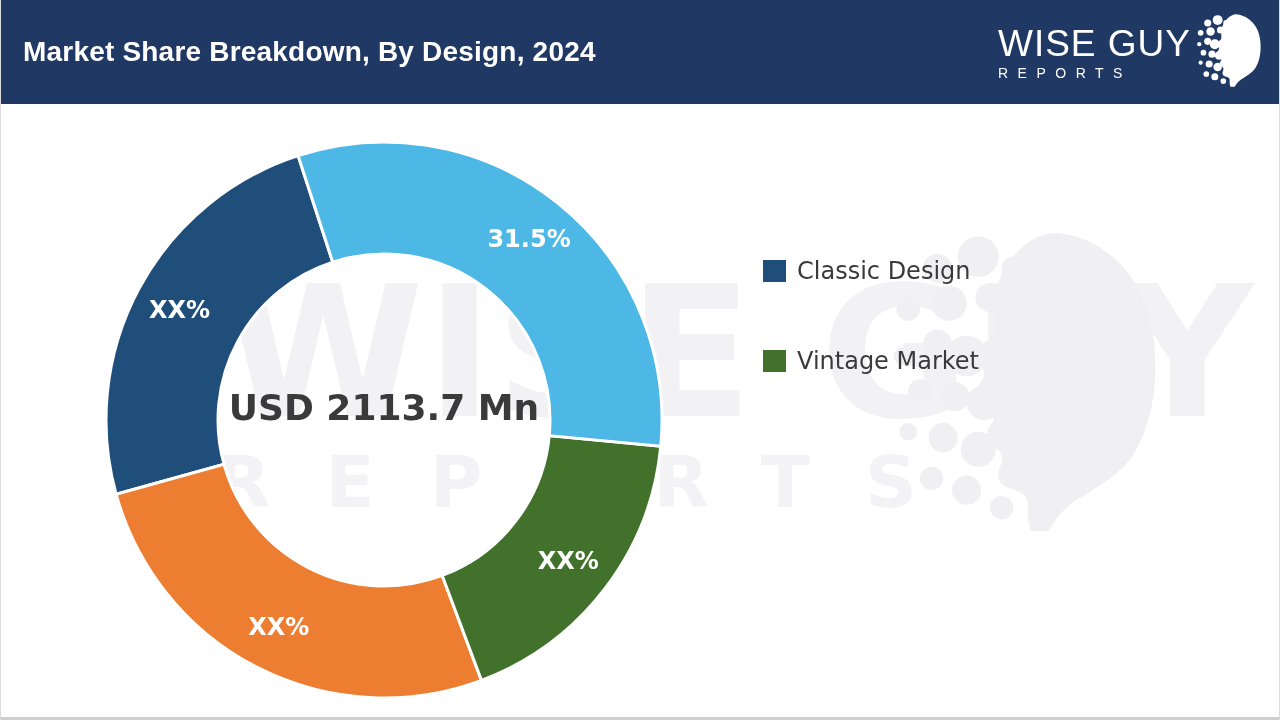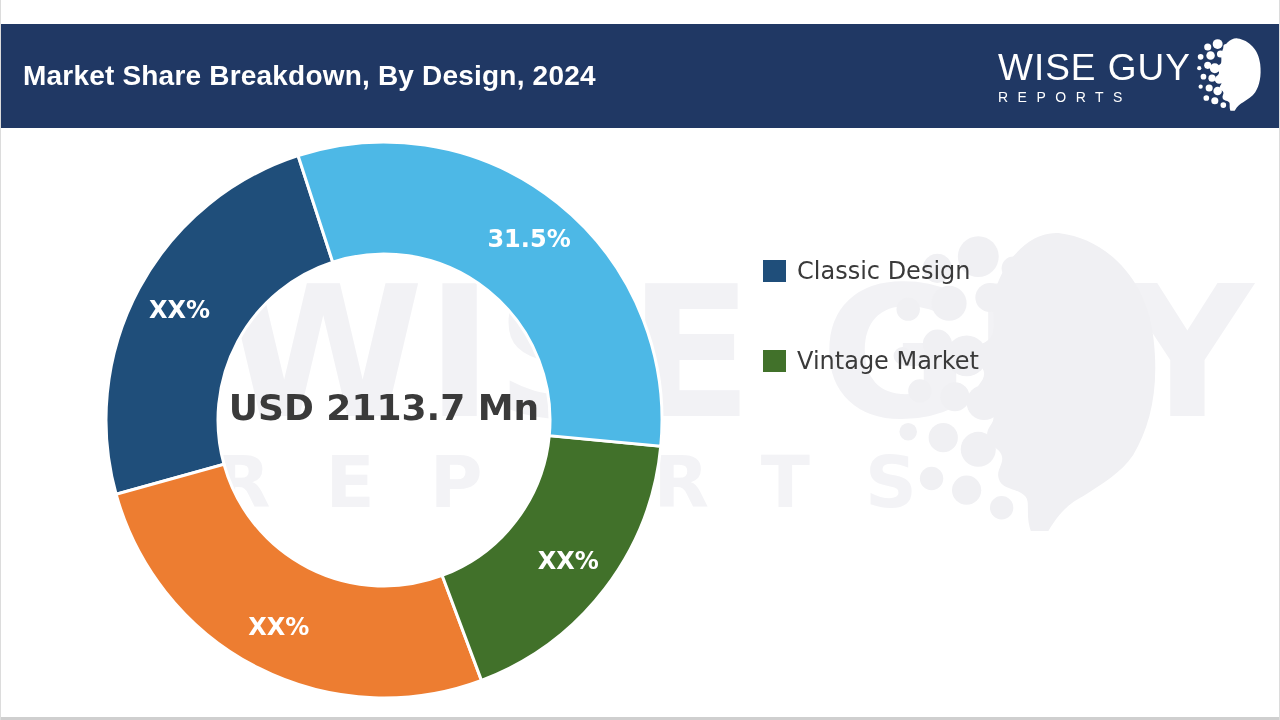--- a/index.html
+++ b/index.html
@@ -93,21 +93,21 @@
         <circle cx="18" cy="86" r="4"></circle>
           <circle cx="30" cy="90" r="5"></circle>
           <circle cx="42" cy="96" r="4"></circle>
       </g>
     </symbol>
   </defs>
 </svg>
 
 <div class="stage">
 
-  <header class="header" style="background: rgb(32, 56, 100); margin-top: 24px;">
+  <header class="header" style="background: rgb(32, 56, 100);">
     <h1 class="page-title">Market Share Breakdown, By Design, 2024</h1>
     <div class="logo">
       <div class="logo-text">
         <span class="logo-wordmark">WISE GUY</span>
         <span class="logo-subtitle">REPORTS</span>
       </div>
       <svg class="logo-head">
           <use href="#head-symbol"></use>
         </svg>
     </div>

